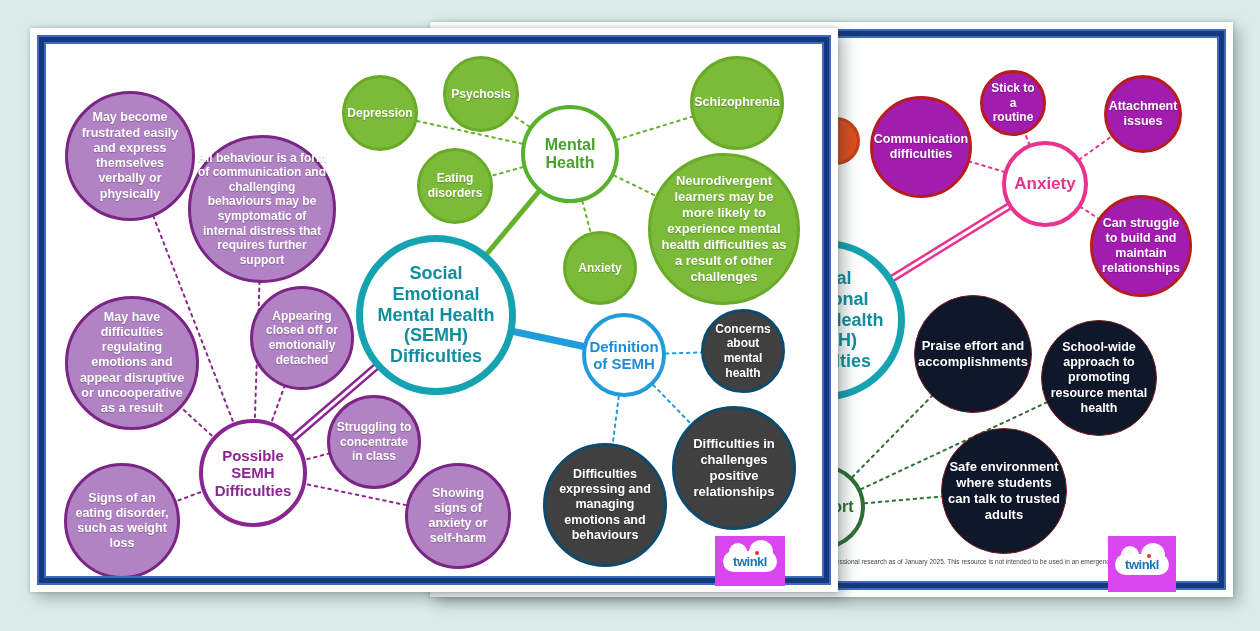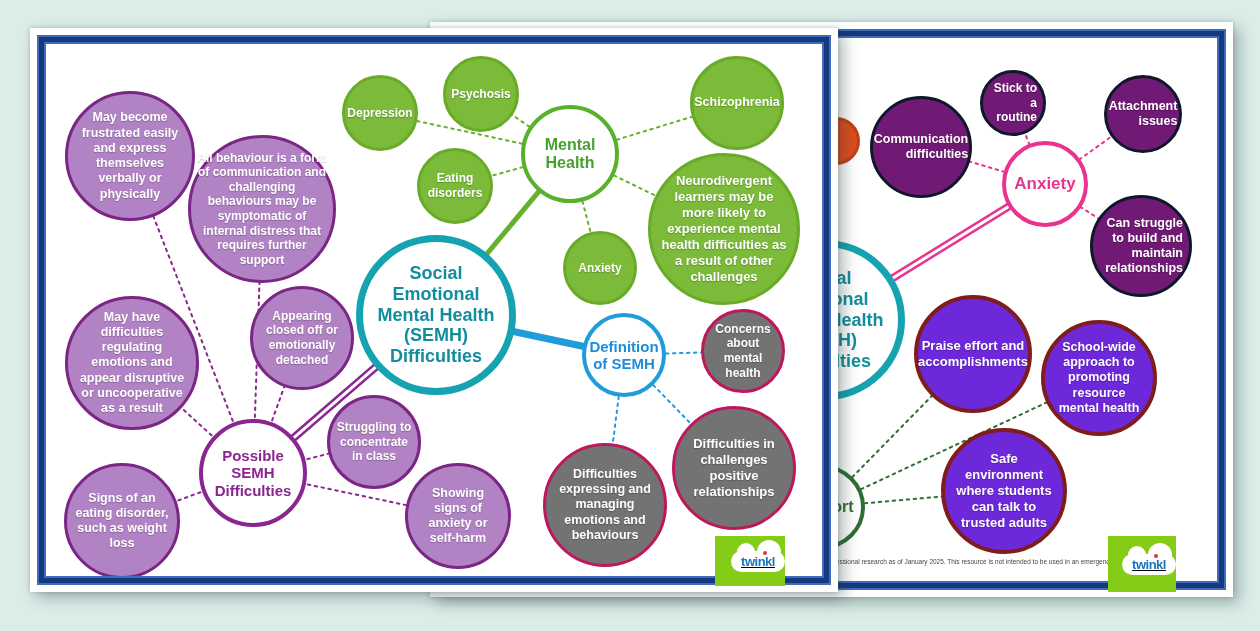--- a/index.html
+++ b/index.html
@@ -21,40 +21,40 @@
   }
   .links{position:absolute;left:0;top:0;z-index:1;}
   .bubble{
     position:absolute;border-radius:50%;
     display:flex;align-items:center;justify-content:center;text-align:center;
     font-weight:bold;color:#fff;line-height:1.22;padding:6px;box-sizing:border-box;
     z-index:2;text-shadow:0 1px 1px rgba(0,0,0,.25);font-size:12.5px;
   }
   .purple{background:#b183c4;border:3px solid #7b2585;}
   .green {background:#7cba3a;border:3px solid #68ab27;}
-  .blue  {background:#737373;border:3px solid #be185d;}
-  .pink  {background:#701a75;border:3px solid #0f172a;text-align:right;}
-  .sage  {background:#6d28d9;border:4px solid #7f1d1d;}
+  .blue  {background:#404040;border:3px solid #0c4a6e;}
+  .pink  {background:#a21caf;border:3px solid #b91c1c;}
+  .sage  {background:#0f172a;border:1px solid #7f1d1d;}
   .orange{background:#dd4d1e;border:3px solid #c43f14;}
   .hub{
     position:absolute;border-radius:50%;background:#fff;
     display:flex;align-items:center;justify-content:center;text-align:center;
     font-weight:bold;line-height:1.15;box-sizing:border-box;padding:6px;
     z-index:3;text-shadow:none;
   }
   .hub-green {border:4px solid #58b12b;color:#45a22b;font-size:16px;}
   .hub-blue  {border:4px solid #1f9cd9;color:#1f8cd9;font-size:15px;}
   .hub-purple{border:4px solid #8b2591;color:#8b2591;font-size:15px;}
   .hub-teal  {border:7px solid #15a3b1;color:#118d9d;font-size:18px;}
   .hub-pink  {border:4px solid #e9338f;color:#e9338f;font-size:17px;}
   .hub-sage  {border:4px solid #2e7033;color:#2e7033;font-size:16px;}
   .fs12{font-size:12px;} .fs13{font-size:13px;}
   .twinkl{
-    position:absolute;background:#84cc16;z-index:60;
-    display:flex;align-items:center;justify-content:flex-end;text-decoration:underline;
+    position:absolute;background:#d946ef;z-index:60;
+    display:flex;align-items:center;justify-content:center;
   }
   .cloud{
     position:relative;width:54px;height:21px;background:#fff;border-radius:11px;
     display:flex;align-items:center;justify-content:center;
   }
   .cloud::before{
     content:"";position:absolute;left:6px;top:-8px;width:18px;height:18px;
     background:#fff;border-radius:50%;
   }
   .cloud::after{

